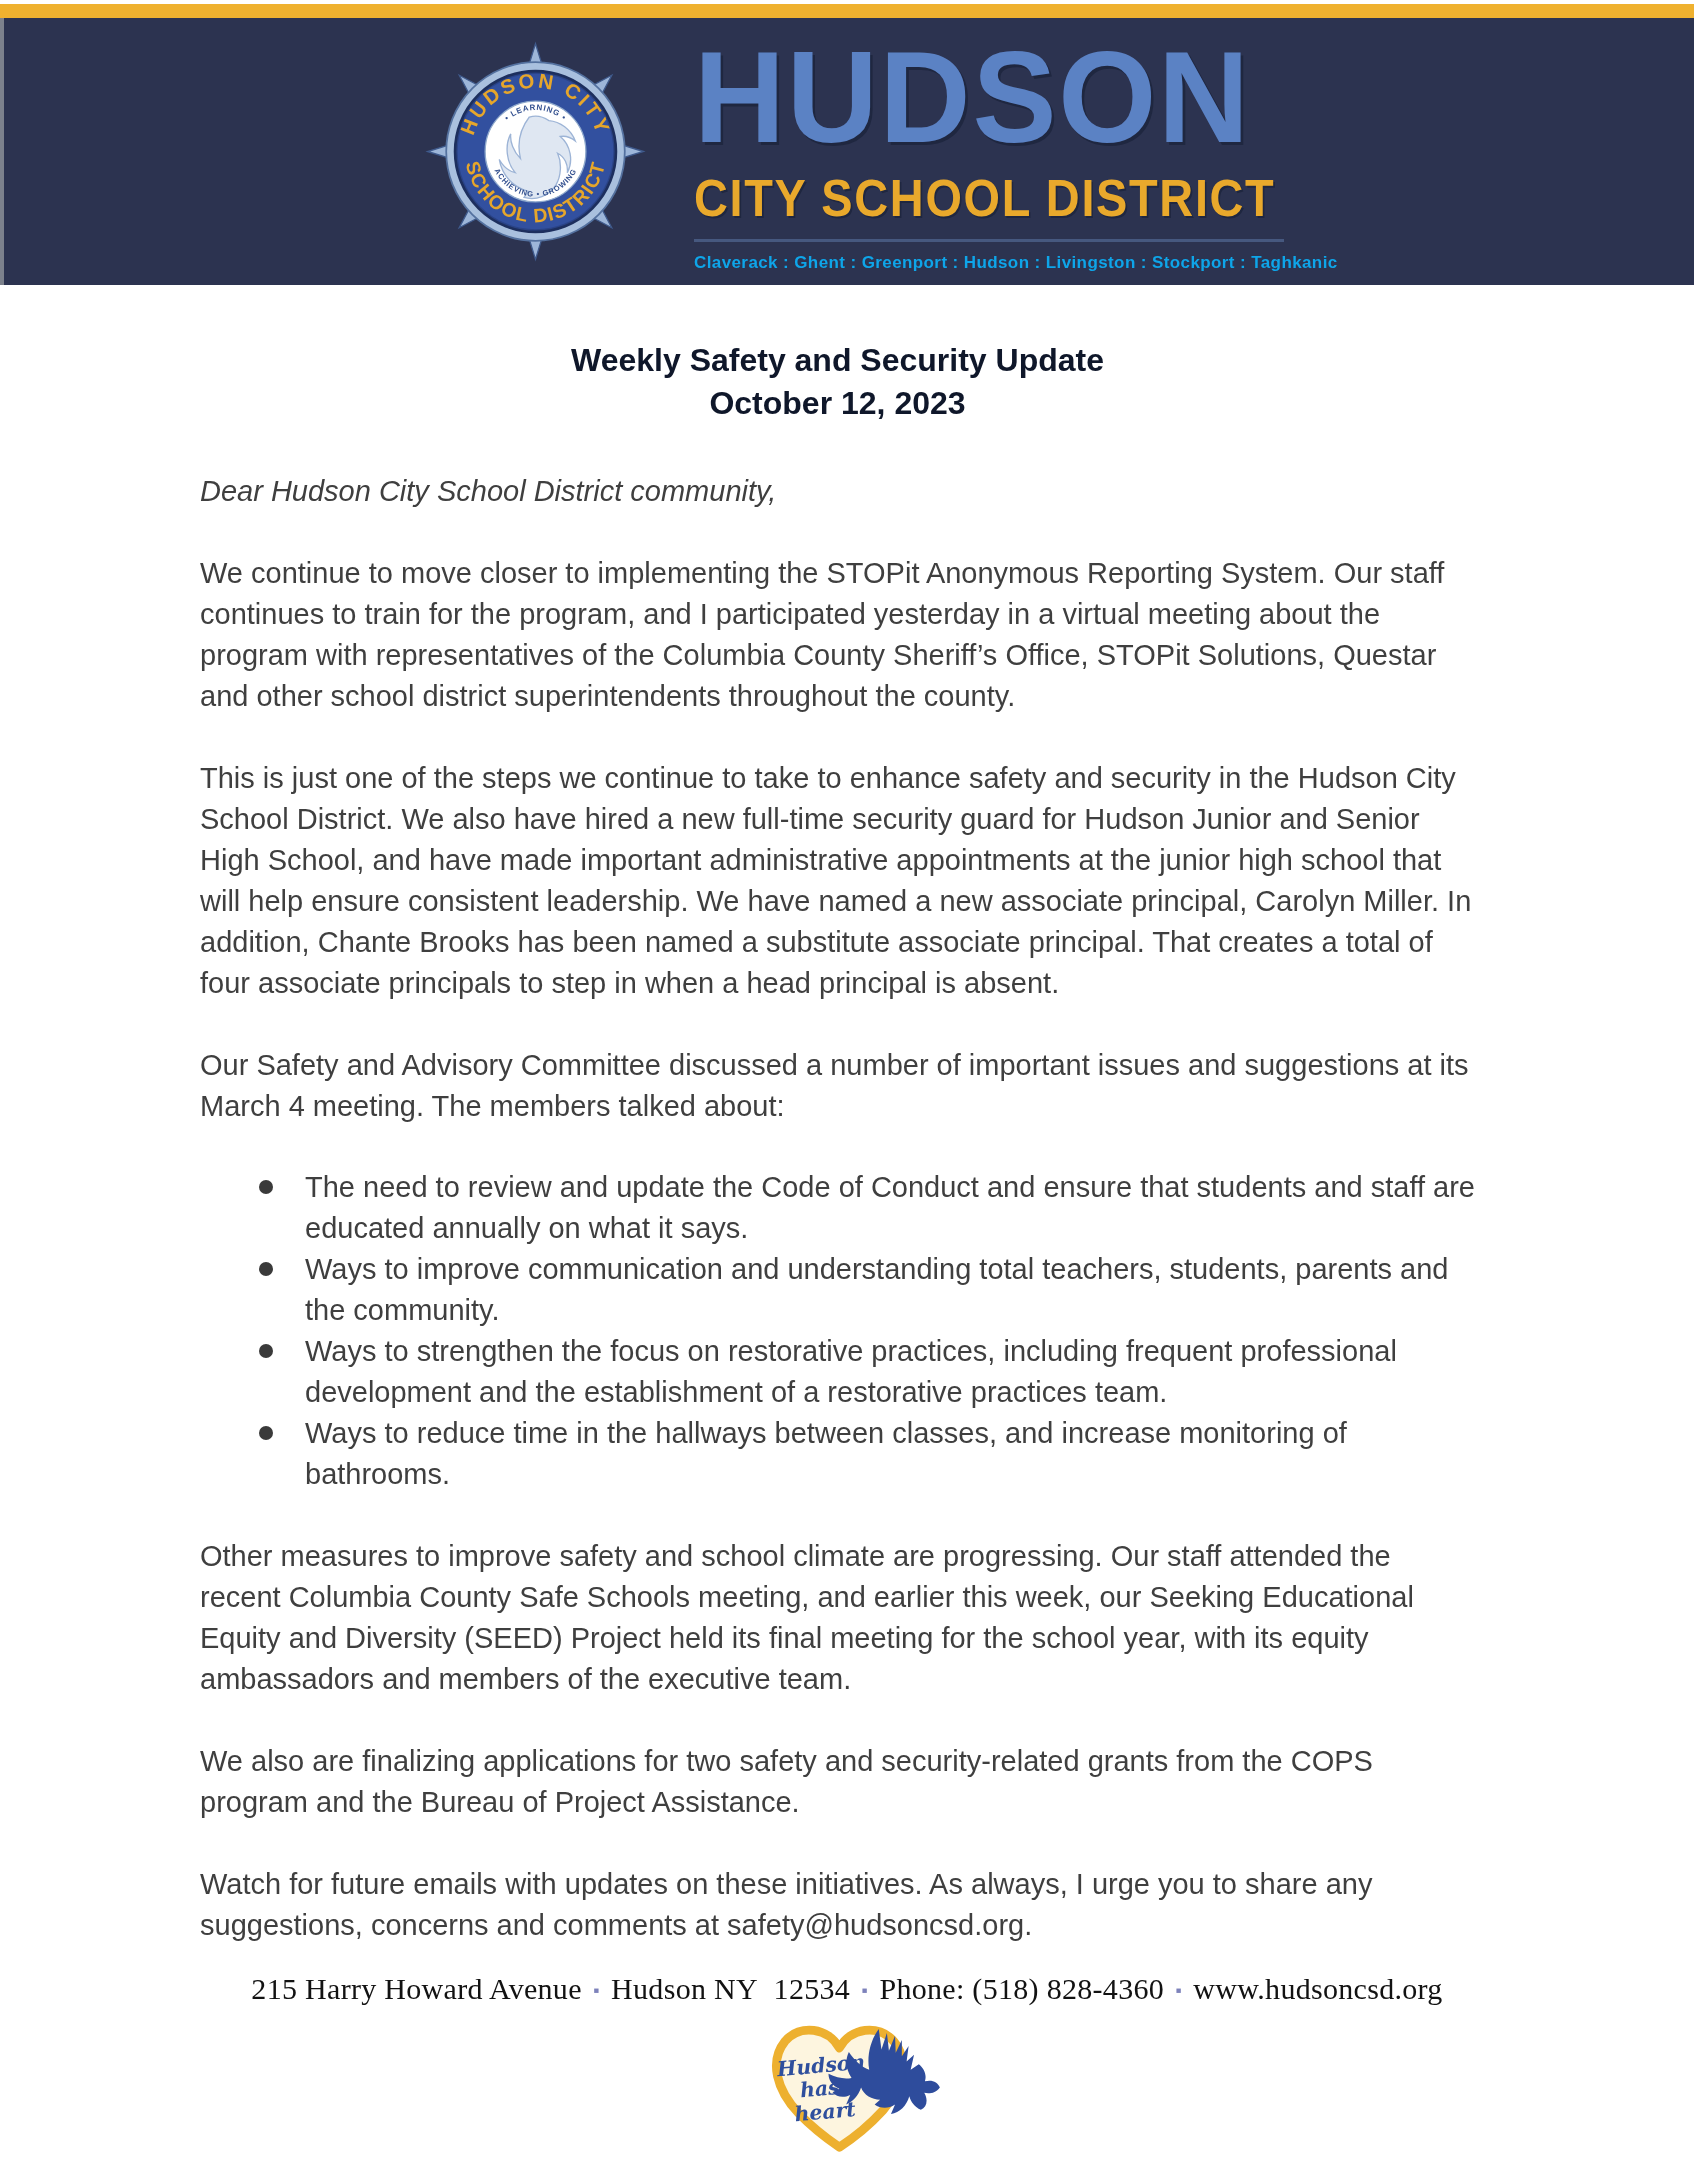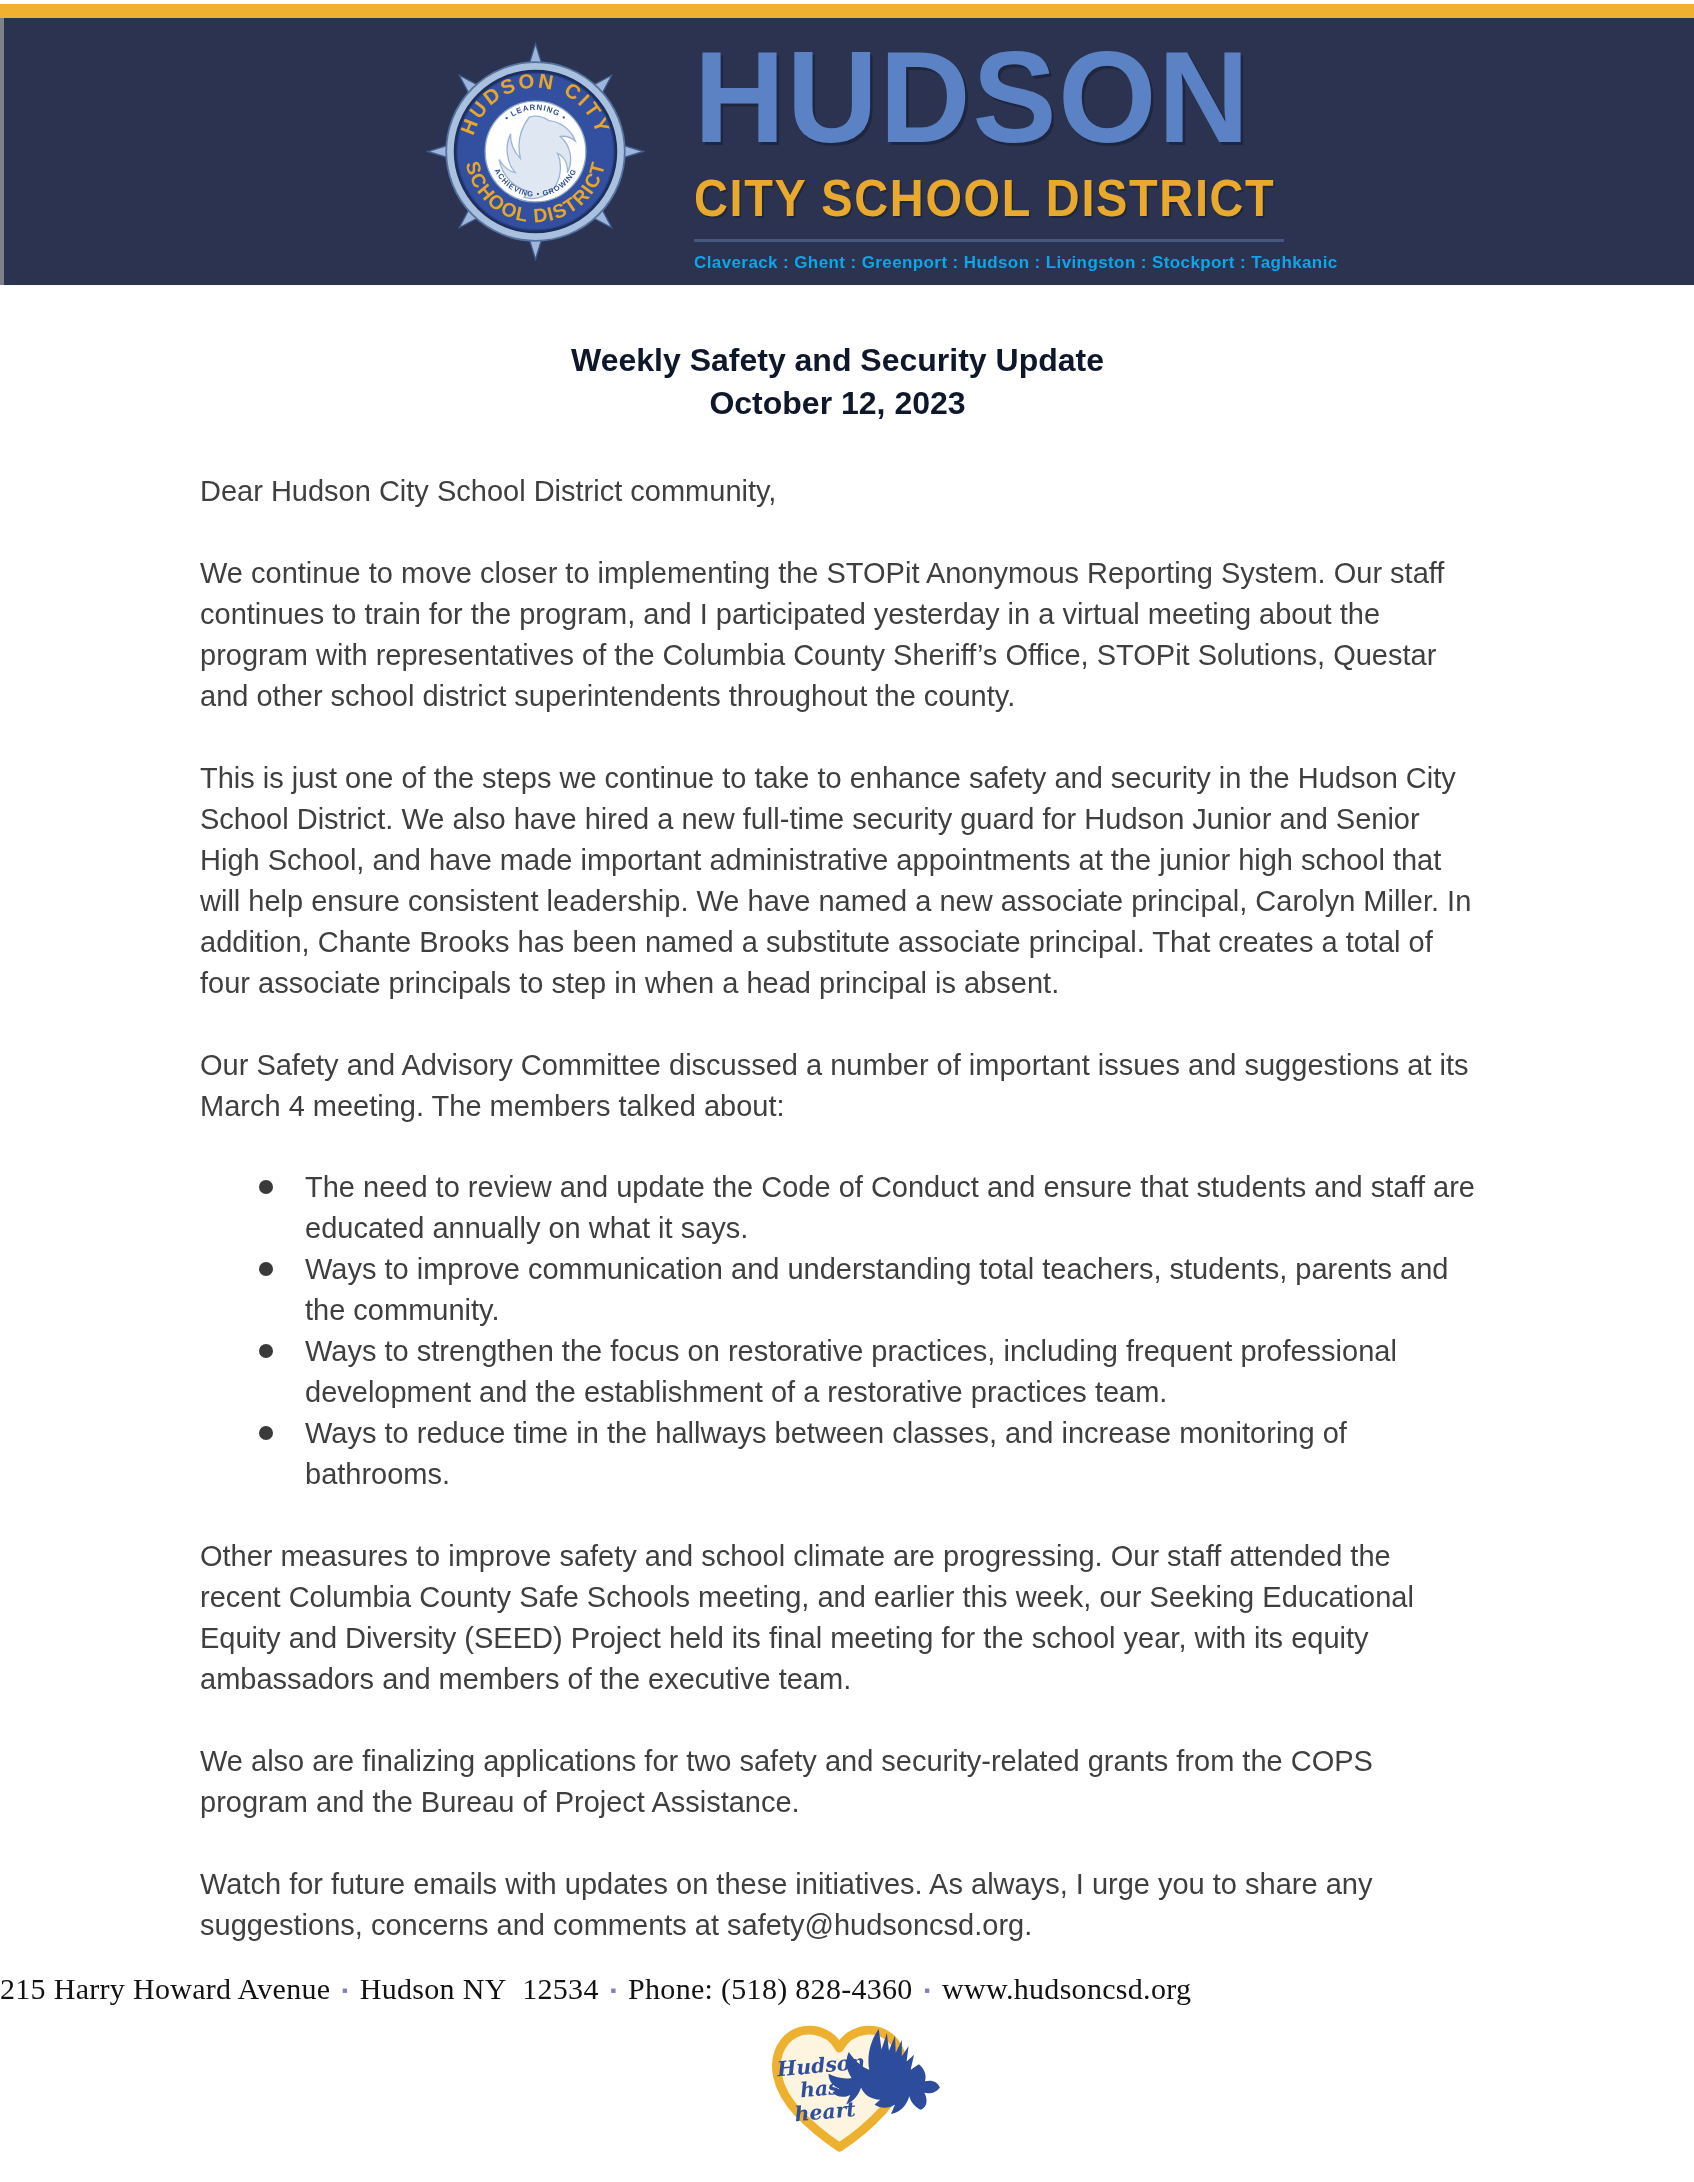--- a/index.html
+++ b/index.html
@@ -37,30 +37,30 @@
   .wm-rule { height:3.5px; background:#46587f; width:590px; margin:10.5px 0 10.5px; }
   .wm-towns {
     font-size:17px; font-weight:bold; color:#0ea5e9; letter-spacing:0.4px;
     white-space:nowrap;
   }
   
   .letter { padding:0 219px 0 200px; color:#3f3f3f; }
   .title { margin-top:54px; text-align:center; font-size:32px; font-weight:bold;
            color:#0f172a; line-height:43px; }
   .letter p { font-size:29px; line-height:41px; margin-top:41px; }
-  .letter p.salutation { margin-top:46px; }
+  .letter p.salutation { margin-top:46px;font-style:italic; }
   .letter ul { list-style:none; margin:40px 0 0 59px; }
   .letter li { position:relative; padding-left:46px; font-size:29px; line-height:41px; }
   .bullet-dot {
     position:absolute; left:0; top:13px; width:14px; height:14px;
     background:#3a3a3a; border-radius:50%;
   }
   
   .address {
-    margin-top:26px; text-align:left;
+    margin-top:26px; text-align:center;
     font-family:"Liberation Serif", serif;
     font-size:30px; color:#121212; letter-spacing:0.3px;
   }
   .addr-sep {
     display:inline-block; color:#7d82bb; font-size:17.6px;
     vertical-align:3.5px; margin:0 11.4px;
     font-family:"Liberation Sans", sans-serif;
   }
   .heart-wrap { text-align:center; margin-top:3.5px; }
   .heart-logo { width:207px; height:163px; }

